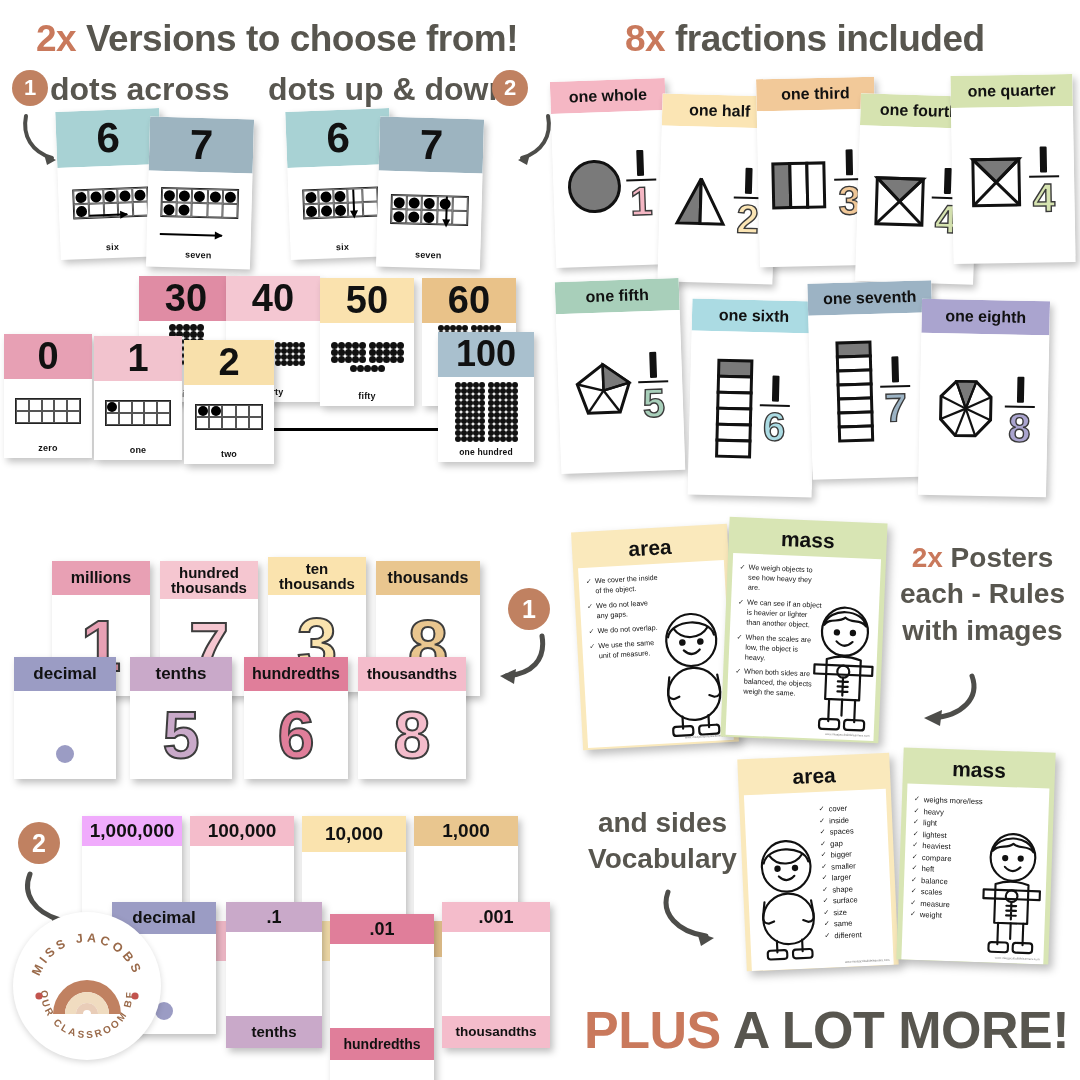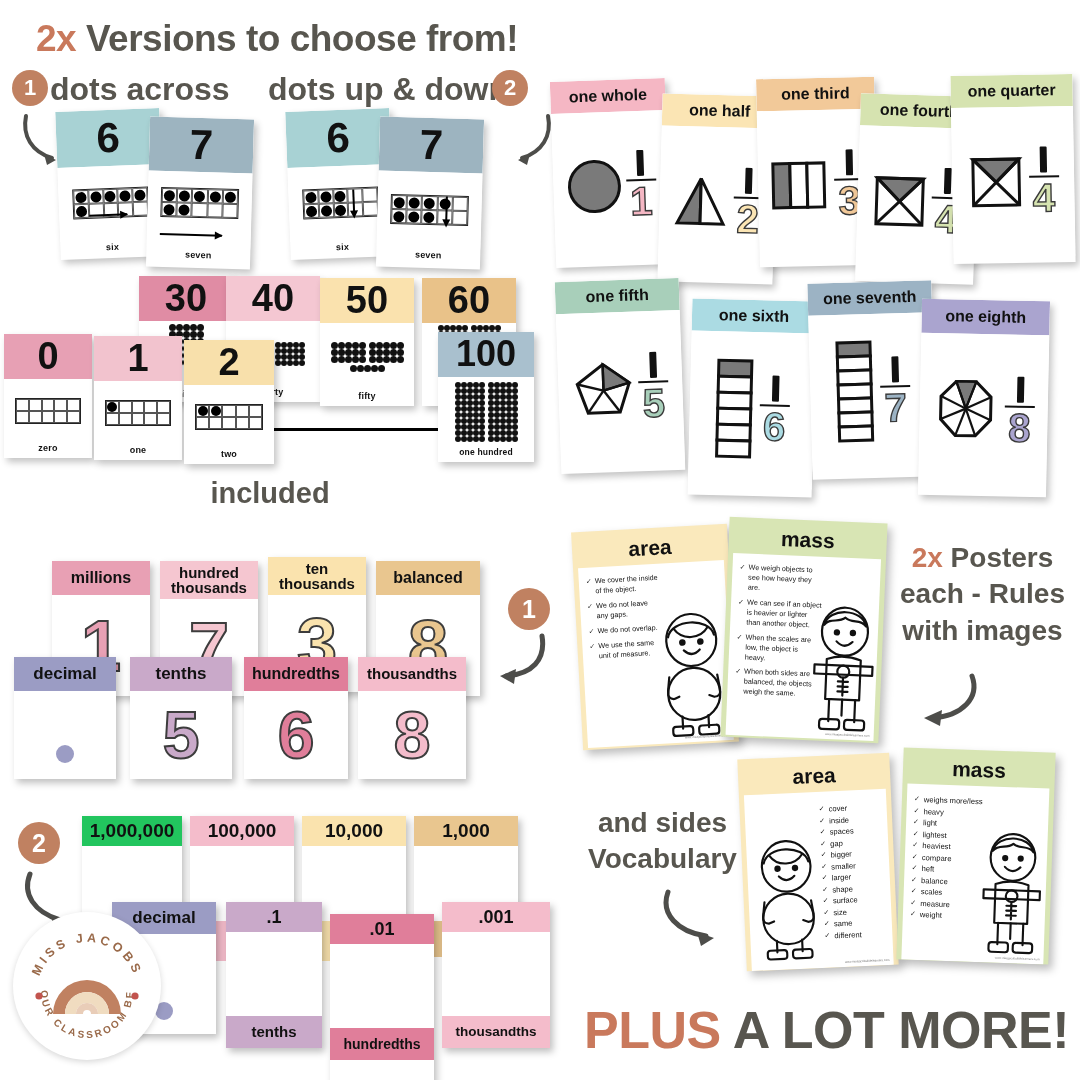--- a/index.html
+++ b/index.html
@@ -144,20 +144,23 @@
 </style>
 </head>
 <body>
 
 <div class="stage">
 
   <div class="abs heading" style="left:36px; top:18px;">
     <span class="accent">2x</span><span> Versions to choose from!</span>
   </div>
 
+  <div class="abs heading" style="left:625px; top:18px;">
+    <span class="accent">8x</span><span> fractions included</span>
+  </div>
 
   <div class="abs bignum-badge" style="left:12px; top:70px;">
     <span>1</span>
   </div>
   <div class="abs subhead" style="left:50px; top:71px;">dots across</div>
 
   <div class="abs subhead" style="left:268px; top:71px;">dots up &amp; down</div>
   <div class="abs bignum-badge" style="left:492px; top:70px;">
     <span>2</span>
   </div>
@@ -692,21 +695,20 @@
             <span class="d"></span>
             <span class="d"></span>
             <span class="d"></span>
         </div>
       </div>
     </div>
     <div class="foot" style="font-size:8.5px;">one hundred</div>
   </div>
 
   <div class="abs caption-lines" style="left:0; top:476px; width:540px;">
-    <div>included</div>
   </div>
 
   <div class="card fcard" style="left:553px; top:80px; width:115px; height:186px; transform:rotate(-2deg);">
     <div class="band ftitle" style="height:32px; background:#f5b7c4;">one whole</div>
     <div class="body" style="height:148px; gap:4px;">
       <svg width="56" height="56" viewBox="0 0 56 56">
         <circle cx="28" cy="28" r="25" fill="#7a7a7a" stroke="#111" stroke-width="3"></circle>
       </svg>
       <div class="frac">
         <div class="num"></div>
@@ -875,21 +877,21 @@
       <span class="pvdigit" style="color:#f5c6d0;">7</span>
     </div>
   </div>
   <div class="pv" style="left:268px; top:557px; width:98px; height:135px;">
     <div class="pvband" style="height:38px; font-size:15px; background:#fae3ae;">ten thousands</div>
     <div class="pvbody" style="height:97px;">
       <span class="pvdigit" style="color:#fae3ae;">3</span>
     </div>
   </div>
   <div class="pv" style="left:376px; top:561px; width:104px; height:135px;">
-    <div class="pvband" style="height:34px; font-size:16px; background:#e9c68f;">balanced</div>
+    <div class="pvband" style="height:34px; font-size:16px; background:#e9c68f;">thousands</div>
     <div class="pvbody" style="height:101px;">
       <span class="pvdigit" style="color:#e9c68f;">8</span>
     </div>
   </div>
 
   <div class="pv" style="left:14px; top:657px; width:102px; height:122px;">
     <div class="pvband" style="height:34px; font-size:17px; background:#9b9cc4;">decimal</div>
     <div class="pvbody" style="height:88px; align-items:flex-end; padding-bottom:16px;">
       <span style="width:18px;height:18px;border-radius:50%;background:#9b9cc4;display:block;"></span>
     </div>
@@ -915,33 +917,33 @@
 
   <div class="abs bignum-badge lg" style="left:508px; top:588px;">
     <span>1</span>
   </div>
   <svg class="curve" style="left:490px; top:630px;" width="64" height="62" viewBox="0 0 64 62">
     <path d="M52 6 C 56 30, 42 44, 16 46" stroke="#4d4d4a" stroke-width="5" fill="none" stroke-linecap="round"></path>
     <path d="M10 46 L26 39 L24 54 Z" fill="#4d4d4a"></path>
   </svg>
 
   <div class="pv" style="left:82px; top:816px; width:100px; height:128px;">
-    <div class="pvband" style="height:30px; font-size:19px; background:#22c55e;">1,000,000</div>
+    <div class="pvband" style="height:30px; font-size:19px; background:#f0abfc;">1,000,000</div>
     <div class="pvbody" style="height:98px;"></div>
   </div>
   <div class="abs" style="left:82px; top:921px; width:100px; height:30px; background:#e07e9a;"></div>
 
   <div class="pv" style="left:190px; top:816px; width:104px; height:128px;">
     <div class="pvband" style="height:30px; font-size:19px; background:#f4bccb;">100,000</div>
     <div class="pvbody" style="height:98px;"></div>
   </div>
   <div class="abs" style="left:190px; top:921px; width:104px; height:40px; background:#f4bccb; font-size:12px; color:#111; font-weight:700; text-align:center; line-height:1.1; padding-top:3px;">hun<br>ndr</div>
 
   <div class="pv" style="left:302px; top:816px; width:104px; height:128px;">
-    <div class="pvband" style="height:30px; font-size:19px; background:#fae3ae;">10,000</div>
+    <div class="pvband" style="height:36px; font-size:19px; background:#fae3ae;">10,000</div>
     <div class="pvbody" style="height:98px;"></div>
   </div>
   <div class="abs" style="left:302px; top:921px; width:104px; height:40px; background:#fae3ae; font-size:12px; color:#111; font-weight:700; text-align:center; line-height:1.1; padding-top:3px;">t<br>ou</div>
 
   <div class="pv" style="left:414px; top:816px; width:104px; height:128px;">
     <div class="pvband" style="height:30px; font-size:19px; background:#e9c68f;">1,000</div>
     <div class="pvbody" style="height:98px;"></div>
   </div>
   <div class="abs" style="left:414px; top:921px; width:104px; height:36px; background:#e9c68f; font-size:12px; color:#111; font-weight:700; text-align:center; line-height:1.1; padding-top:3px;">ous</div>
 

